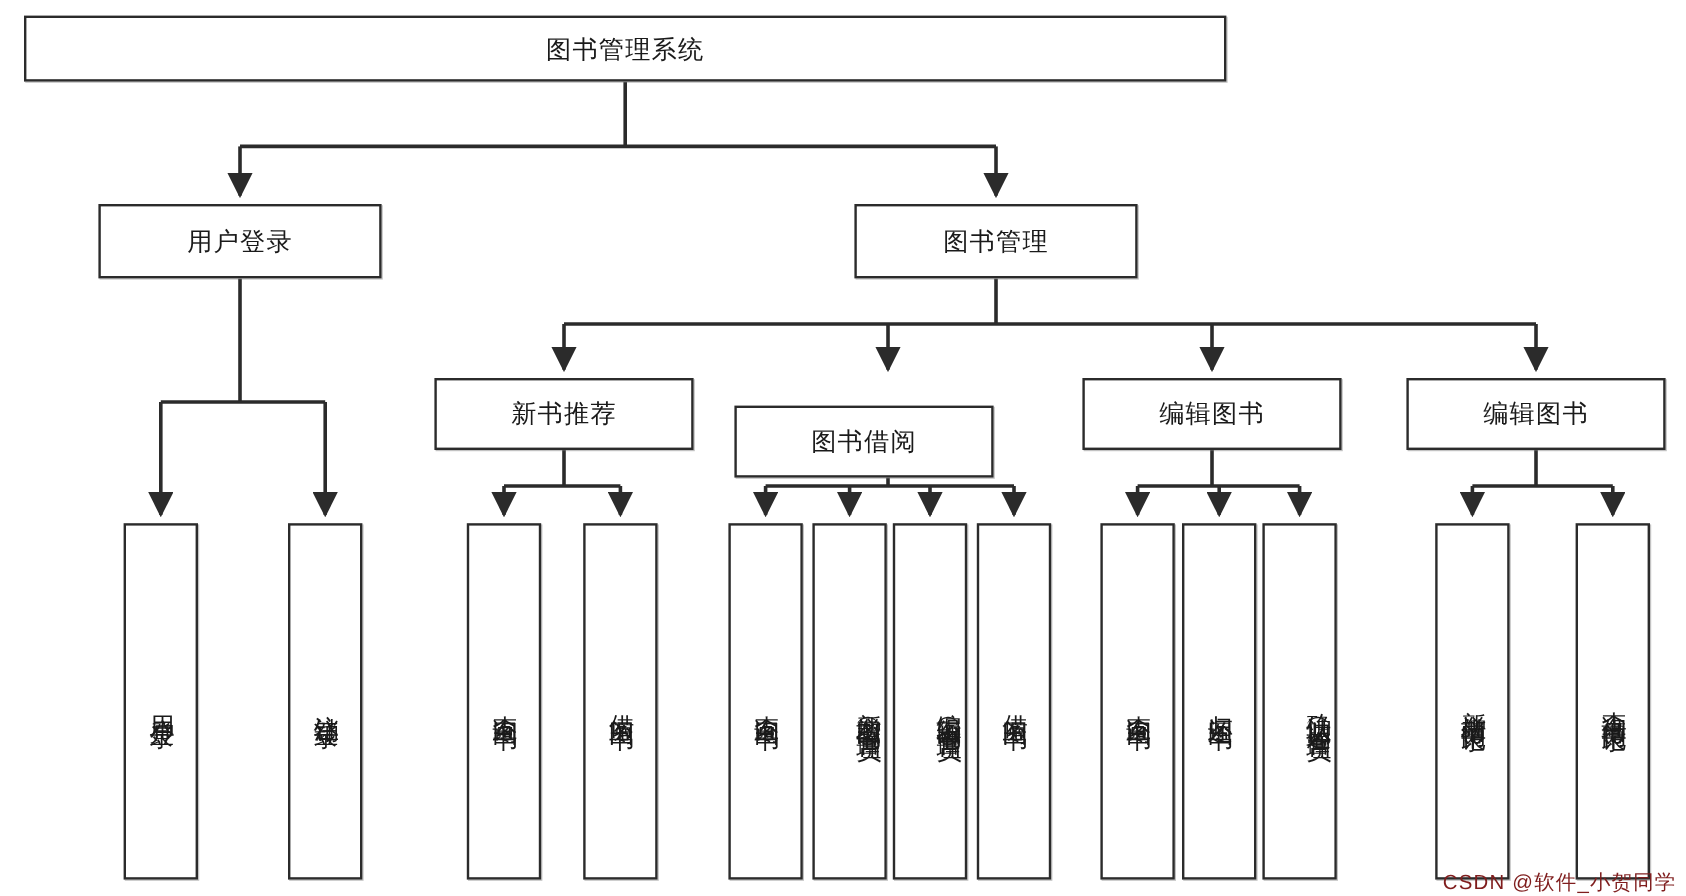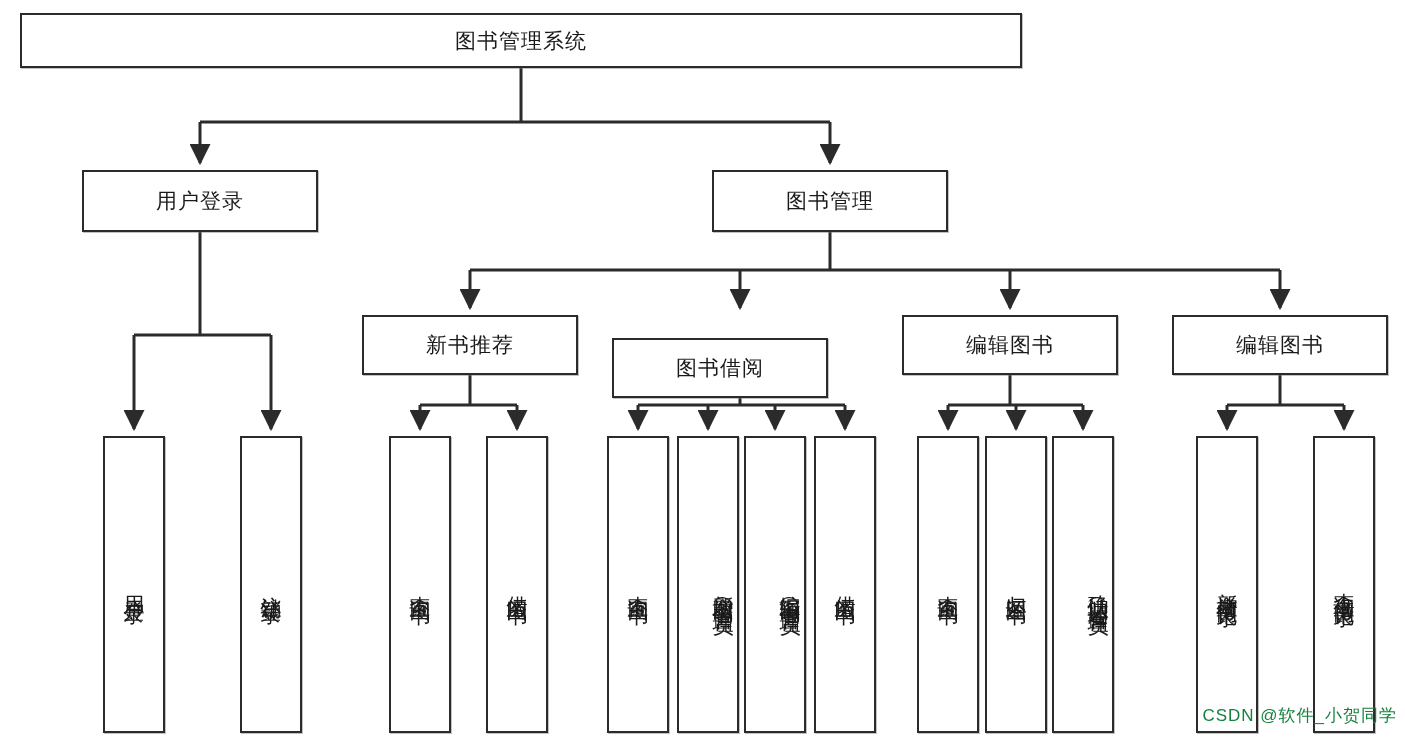--- a/index.html
+++ b/index.html
@@ -53,23 +53,23 @@
     align-items: center;
     padding-top: 0;
   }
   .node-label {
     display: block;
     white-space: nowrap;
   }
   #watermark {
     position: absolute;
     right: 8px;
-    bottom: 20px;
+    bottom: 0;
     font-size: 17px;
-    color: #15803d;
+    color: #7f1d1d;
     letter-spacing: 1px;
     white-space: nowrap;
   }
 </style>
 </head>
 <body>
 
 <div id="canvas">
 
   <svg id="wires" viewBox="0 0 1405 747" xmlns="http://www.w3.org/2000/svg">

